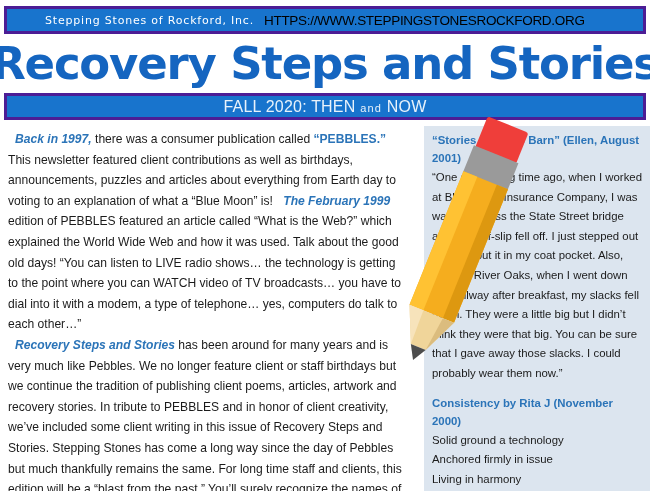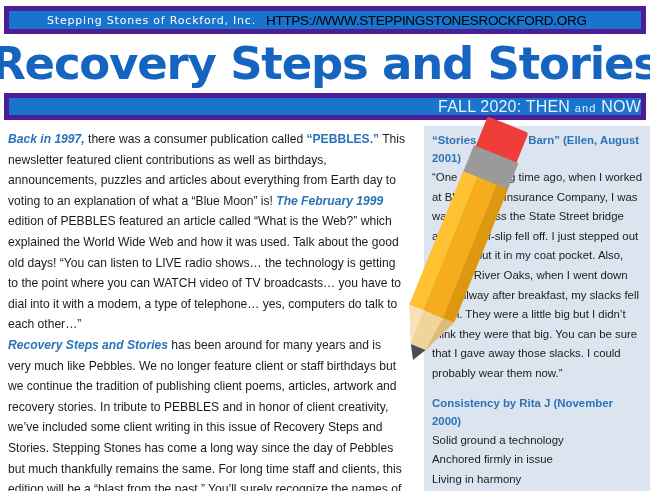--- a/index.html
+++ b/index.html
@@ -25,21 +25,21 @@
   
   .masthead {
     position: absolute;
     left: 0; top: 0;
     width: 650px;
     background: #ffffff;
   }
 
   .bluebar {
     background: #1874cd;
-    border: 5px solid #4c1d95;
+    border: 3px solid #4c1d95;
     box-sizing: border-box;
     display: flex;
     align-items: center;
   }
 
   .bar-org {
     position: absolute;
     left: 4px; top: 6px;
     width: 642px; height: 28px;
     justify-content: flex-start;
@@ -78,21 +78,21 @@
     font-size: 45px;
     letter-spacing: -1.2px;
     line-height: 1;
     white-space: nowrap;
   }
 
   .bar-issue {
     position: absolute;
     left: 4px; top: 93px;
     width: 642px; height: 27px;
-    justify-content: flex-end;
+    justify-content: center;
   }
   .issue-text {
     color: #e8f2fb;
     font-size: 16px;
     font-family: "Liberation Sans", sans-serif;
     letter-spacing: 0.2px;
     white-space: nowrap;
   }
   .issue-text .sm {
     font-size: 11px;
@@ -122,20 +122,21 @@
     font-family: "Liberation Sans", sans-serif;
     font-size: 12.1px;
     line-height: 20.6px;
     text-align: left;
     margin: 0;
   }
   .body-text .hi {
     color: #2b74b8;
     font-style: italic;
     font-weight: bold;
+    margin-left: 7px;
   }
   .body-text .hi2 {
     color: #2b74b8;
     font-weight: bold;
     margin-top: 16px;
   }
   .body-text .it {
   }
 
   .col-right {

